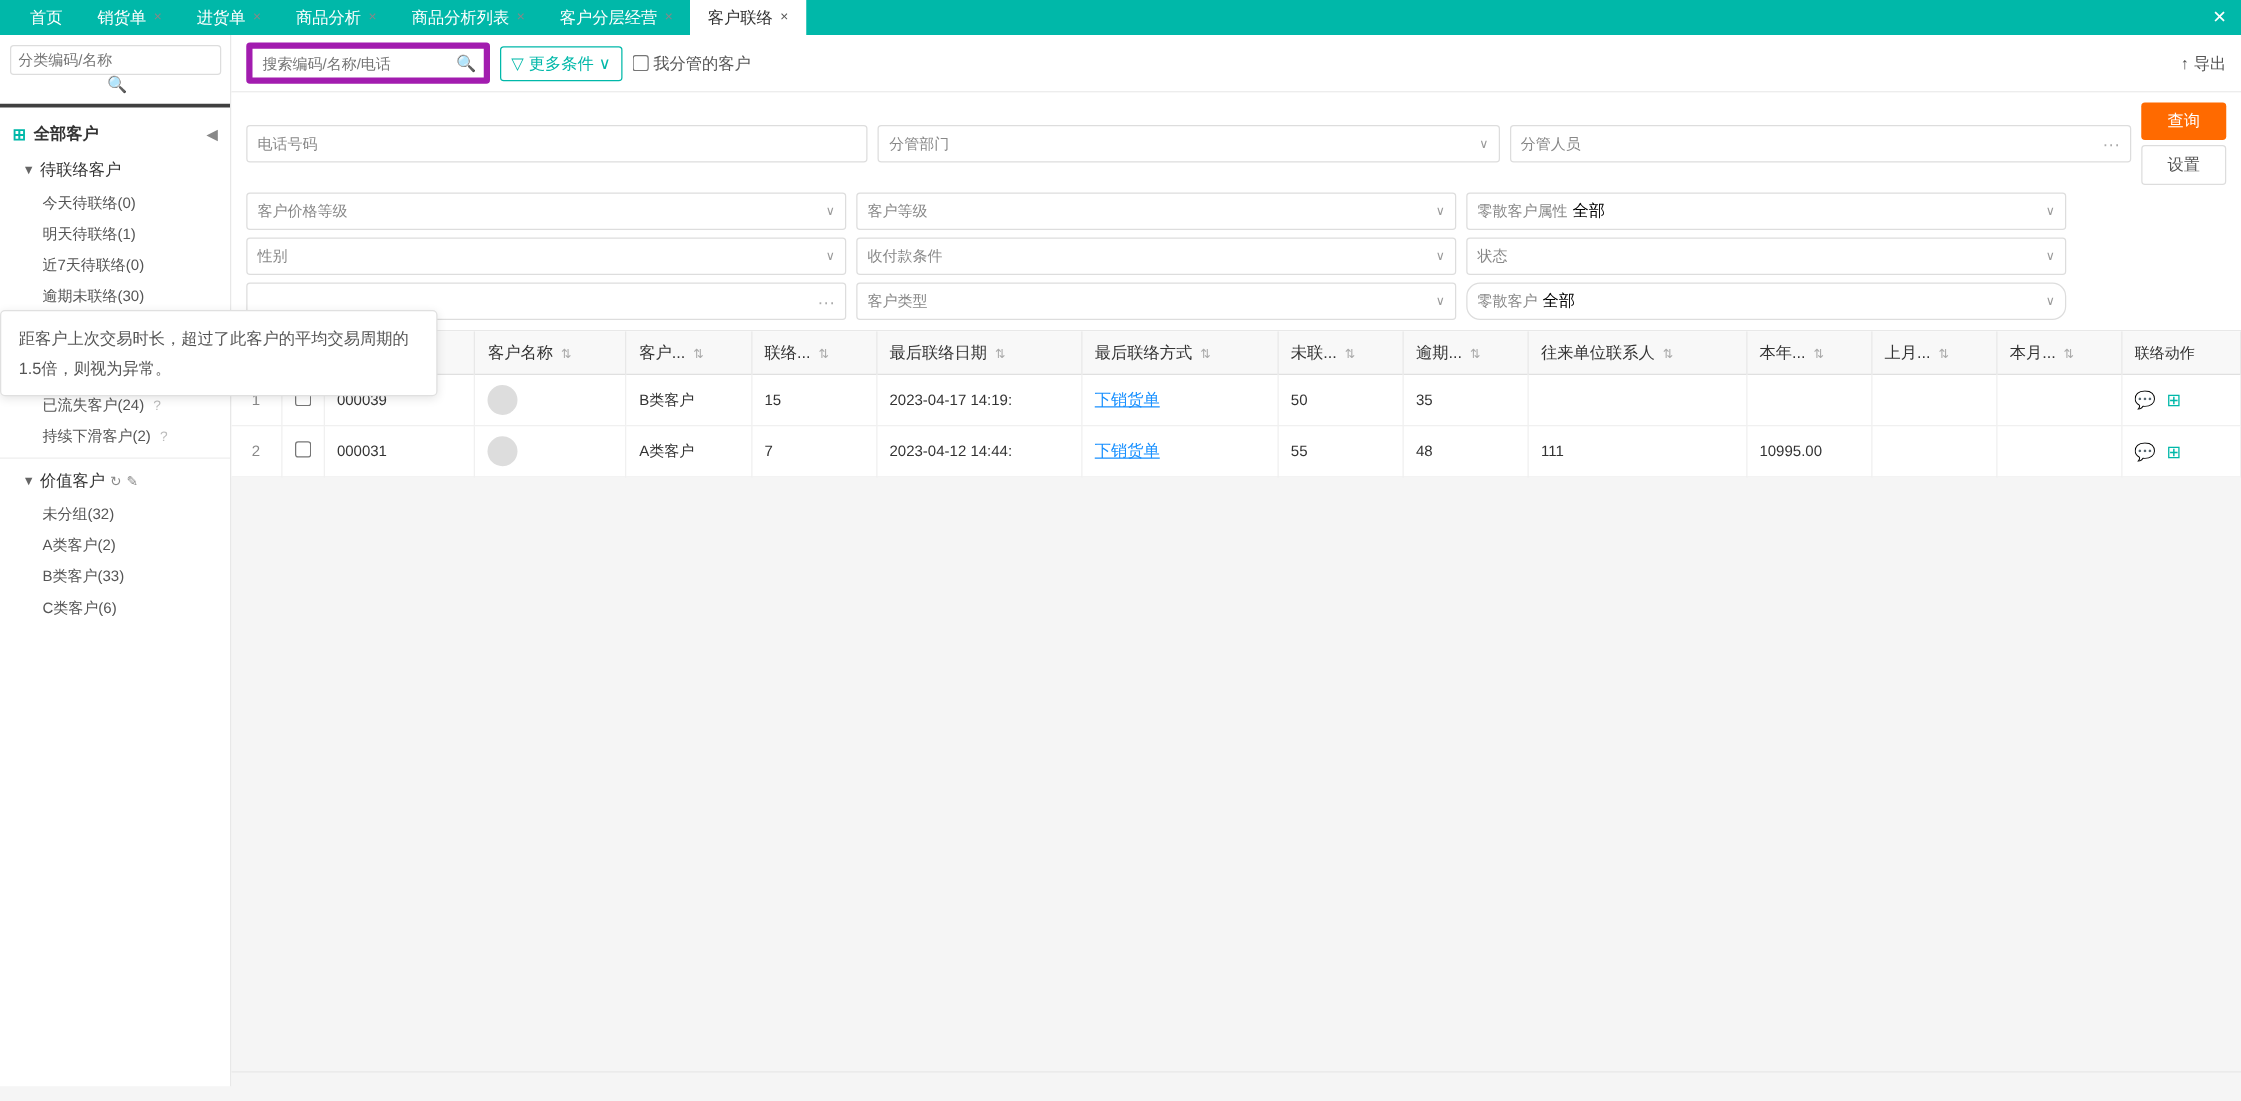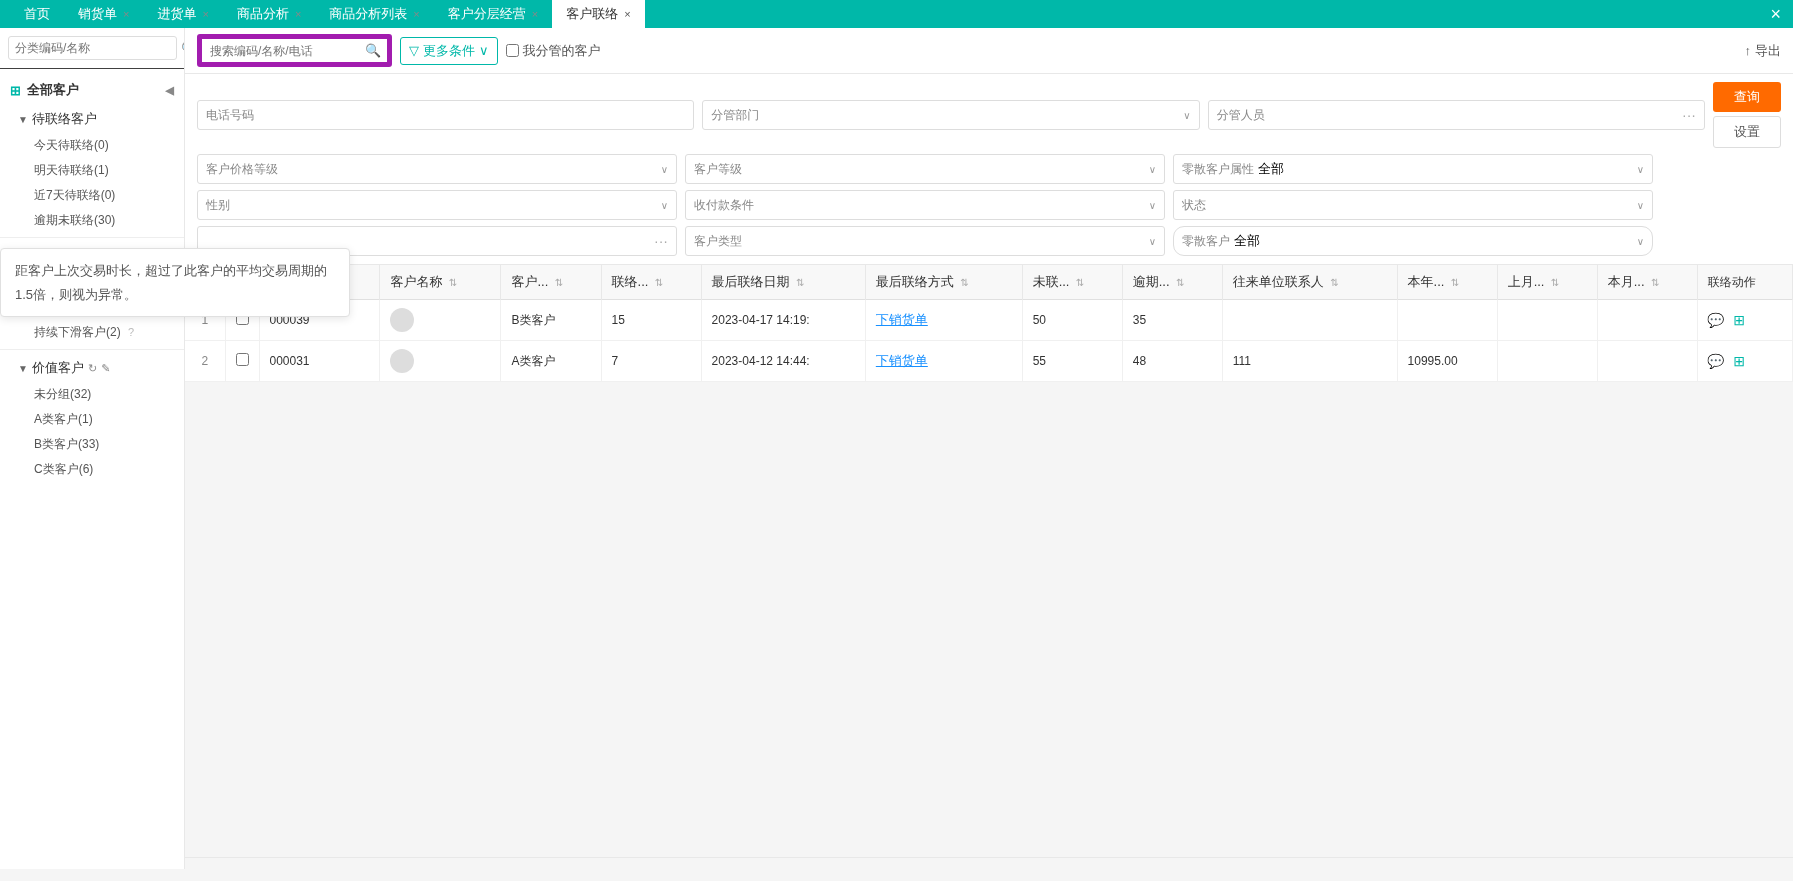--- a/index.html
+++ b/index.html
@@ -32,21 +32,22 @@
       display: flex; height: calc(881px - 40px);
     }
 
     
     .sidebar {
       width: 185px; background: #fff; border-right: 1px solid #e8e8e8;
       display: flex; flex-direction: column; overflow: hidden;
     }
     .sidebar-search {
       display: flex; align-items: center; padding: 8px;
-      border-bottom: 1px solid #404040;
+      border-bottom: 3px solid #404040;
+      flex-direction: column;
     }
     .sidebar-search input {
       flex: 1; border: 1px solid #ddd; border-radius: 3px; padding: 4px 6px;
       font-size: 12px; outline: none;
     }
     .sidebar-search .search-btn {
       margin-left: 4px; cursor: pointer; color: #666;
     }
     .sidebar-tree {
       flex: 1; overflow-y: auto; padding: 6px 0;
@@ -300,21 +301,21 @@
       <hr class="section-divider">
 
       <div class="tree-section">
         <div class="tree-section-title">
           <span class="arrow">▼</span>
           <span>价值客户</span>
           <span style="margin-left:4px;color:#888;font-size:11px;">↻</span>
           <span style="margin-left:4px;color:#888;font-size:11px;">✎</span>
         </div>
         <div class="tree-item">未分组(32)</div>
-        <div class="tree-item">A类客户(1)</div>
+        <div class="tree-item">A类客户(2)</div>
         <div class="tree-item">B类客户(33)</div>
         <div class="tree-item">C类客户(6)</div>
       </div>
     </div>
 
     <div class="tooltip-overlay">
       <span>距客户上次交易时长，超过了此客户的平均交易周期的1.5倍，则视为异常。</span>
     </div>
   </div>
 

